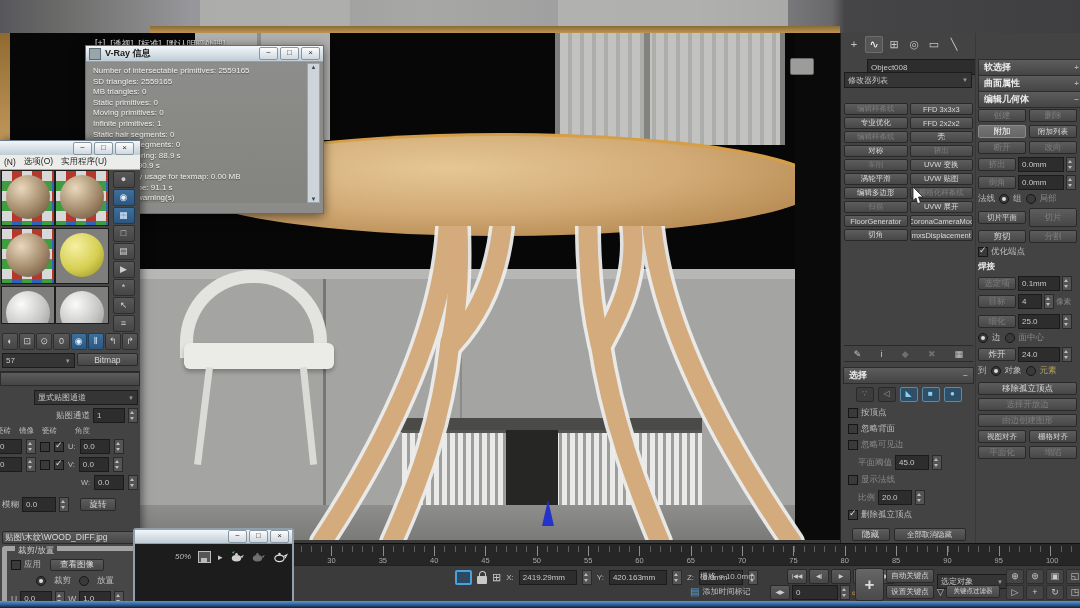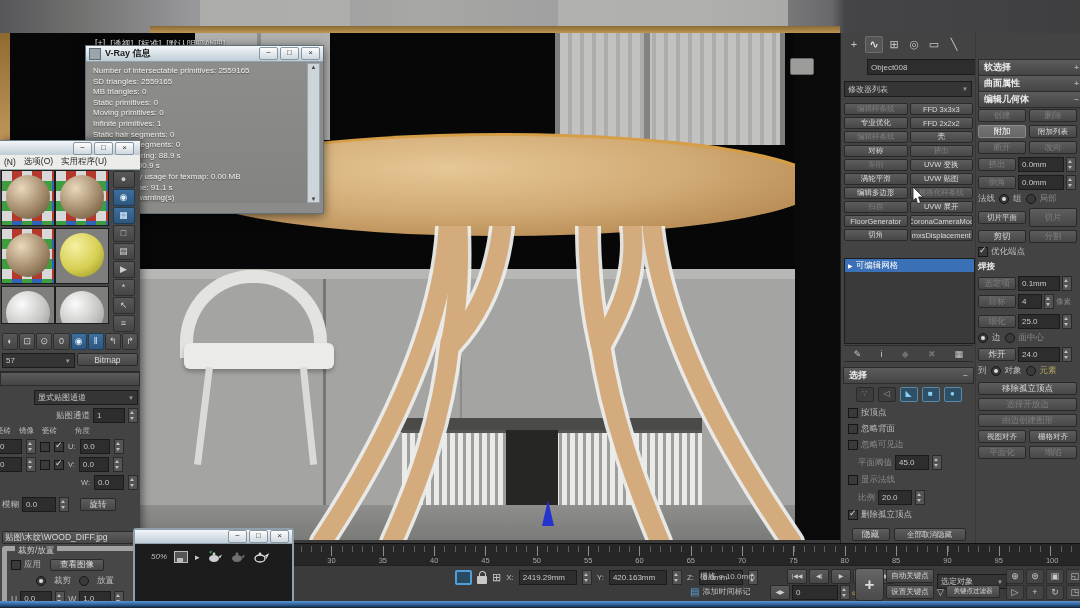--- a/index.html
+++ b/index.html
@@ -134,21 +134,21 @@
   .lock-ico::before{content:"";position:absolute;top:-5px;left:1.5px;width:5px;height:5px;border:1.5px solid #c9c9c9;border-bottom:none;border-radius:4px 4px 0 0;}
   .pb{min-width:16px;height:13px;background:linear-gradient(#5a5a5a,#474747);border:1px solid #292929;border-radius:2px;
       color:#ccc;font-size:6px;line-height:12px;text-align:center;padding:0 1px;}
   .navico{width:16px;height:13px;color:#c9c9c9;font-size:9px;line-height:13px;text-align:center;background:#444;border:1px solid #2e2e2e;border-radius:2px;}
   .bigkey{left:855px;top:2px;width:27px;height:31px;background:linear-gradient(#666,#4a4a4a);border:1px solid #2a2a2a;border-radius:3px;
       color:#ddd;font-size:17px;font-weight:bold;display:flex;align-items:center;justify-content:center;}
   .bottomline{left:0;top:601px;width:1080px;height:7px;background:linear-gradient(#5d95d2,#2b5d94 55%,#12202e);z-index:40;}
   
   .rwin{left:133px;top:528px;width:157px;height:80px;z-index:31;background:#1c1c1c;border:2px solid #8fa0ac;border-radius:3px 3px 0 0;}
   .rwin .wtb{height:13px;}
-  .rw-tools{display:flex;align-items:center;gap:7px;padding:6px 16px;}
+  .rw-tools{display:flex;align-items:center;gap:7px;padding:6px 4px;margin-left:36px;}
   .rw-zoom{color:#bbb;font-size:8px;font-style:italic;}
   .save-ico{width:12px;height:10px;border:1px solid #bbb;background:#555;position:relative;}
   .save-ico::after{content:"";position:absolute;left:2px;bottom:0;width:6px;height:4px;background:#bbb;}
   .cursor{z-index:60;pointer-events:none;}
   .small{font-size:7.5px;}
 </style>
 </head>
 <body>
 
 <div class="stage">
@@ -399,21 +399,21 @@
         <span class="tab active">∿</span>
         <span class="tab">⊞</span>
         <span class="tab">◎</span>
         <span class="tab">▭</span>
         <span class="tab">╲</span>
       </div>
     <div class="row" style="position:absolute;left:7px;top:26px;padding-left:19px;">
       <div class="fld" style="width:107px;height:14px;">Object008</div>
       <span style="width:12px;height:12px;background:#d8c93a;border:1px solid #111;display:inline-block;"></span>
     </div>
-    <div class="ddown abs" style="left:3px;top:48px;width:120px;height:14px;gap:35px;">
+    <div class="ddown abs" style="left:3px;top:39px;width:120px;height:14px;gap:35px;">
       <span>修改器列表</span>
         <span class="caret">▼</span>
     </div>
     <div class="abs mod-grid">
 
     <button class="btn mod-btn dim">编辑样条线</button>
         <button class="btn mod-btn">FFD 3x3x3</button>
         <button class="btn mod-btn">专业优化</button>
         <button class="btn mod-btn">FFD 2x2x2</button>
         <button class="btn mod-btn dim">编辑样条线</button>
@@ -426,26 +426,20 @@
         <button class="btn mod-btn">UVW 贴图</button>
         <button class="btn mod-btn">编辑多边形</button>
         <button class="btn mod-btn dim">栅格化样条线</button>
         <button class="btn mod-btn dim">扫描</button>
         <button class="btn mod-btn">UVW 展开</button>
         <button class="btn mod-btn">FloorGenerator</button>
         <button class="btn mod-btn">CoronaCameraMod</button>
         <button class="btn mod-btn">切角</button>
         <button class="btn mod-btn">mxsDisplacement</button>
       </div>
-    <div class="abs stacklist">
-      <div class="stackrow">
-        <span style="font-size:6px;">▶</span>
-        <span>可编辑网格</span>
-      </div>
-    </div>
     <div class="abs stackicons">
 
     <span class="ico">✎</span>
         <span class="ico">i</span>
         <span class="ico dim">◆</span>
         <span class="ico dim">✖</span>
         <span class="ico">▦</span>
       </div>
 
     <div class="abs" style="left:2px;top:334px;width:131px;">

